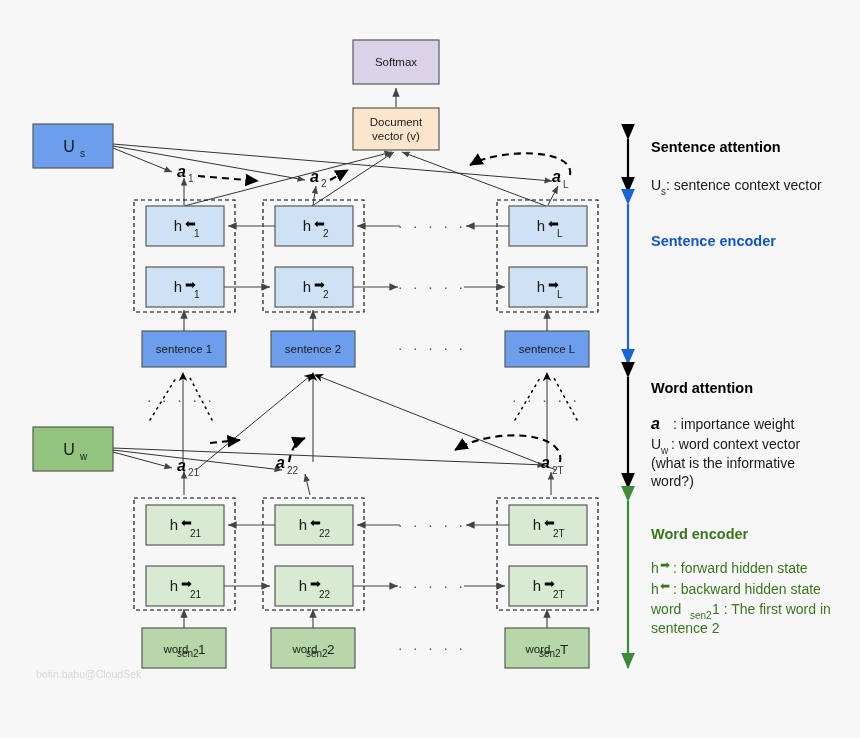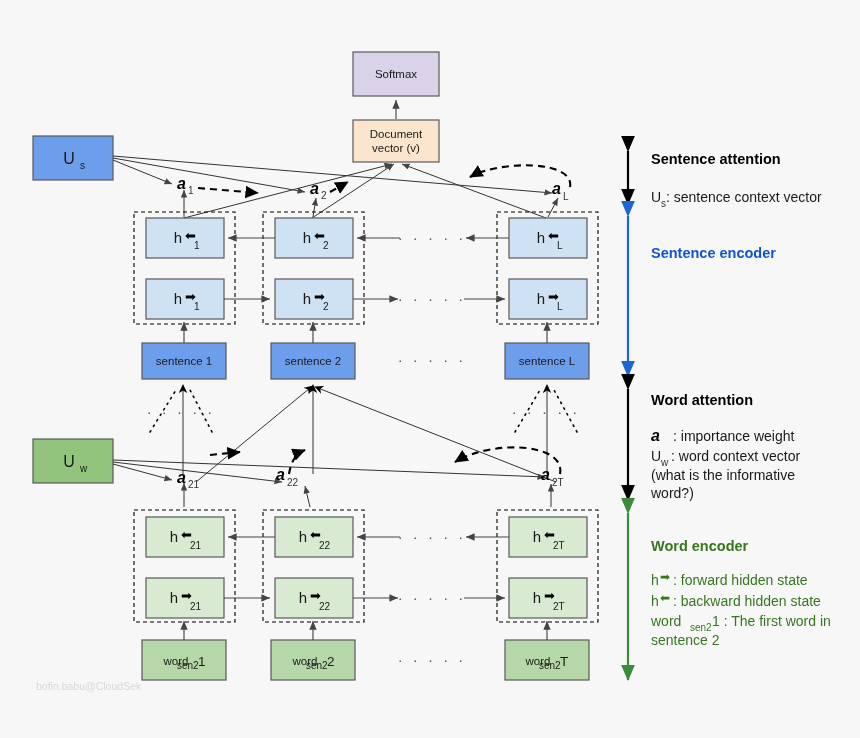--- a/index.html
+++ b/index.html
@@ -3,21 +3,21 @@
 <meta charset="utf-8">
 <style>
   html,body{margin:0;padding:0;}
   body{
     width:860px;height:738px;
     background:#f7f7f7;
     font-family:"Liberation Sans", sans-serif;
     overflow:hidden;
     position:relative;
   }
-  #root{position:absolute;inset:0;margin-top:12px;}
+  #root{position:absolute;inset:0;}
   svg{position:absolute;top:0;left:0;}
   .box{stroke:#595959;stroke-width:1.2;}
   .box-dashed{fill:none;stroke:#000;stroke-width:1.1;stroke-dasharray:4 3;}
   .ln{stroke:#444;stroke-width:1.15;fill:none;}
   .ln-thin{stroke:#333;stroke-width:1;fill:none;}
   .ln-dash{stroke:#000;stroke-width:2.1;fill:none;stroke-dasharray:7 5;}
   .ln-dot{stroke:#000;stroke-width:1.6;fill:none;stroke-dasharray:1.5 5;stroke-linecap:round;}
   .axis-blk{stroke:#000;stroke-width:2.2;}
   .axis-blue{stroke:#1b66d6;stroke-width:2.2;}
   .axis-grn{stroke:#3b8b39;stroke-width:2.2;}

